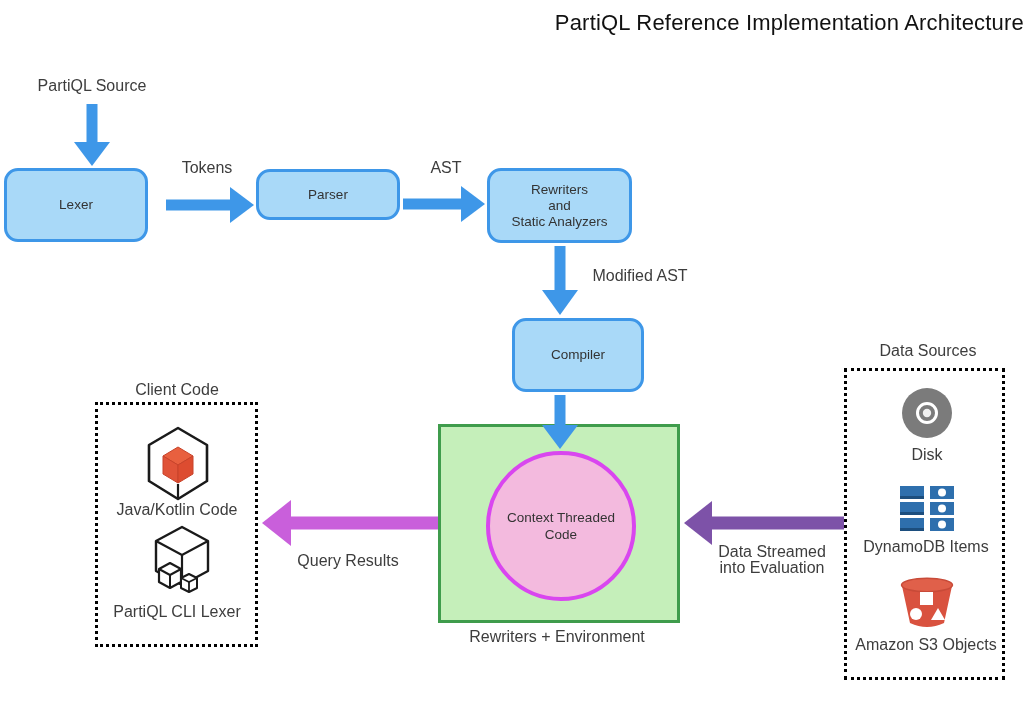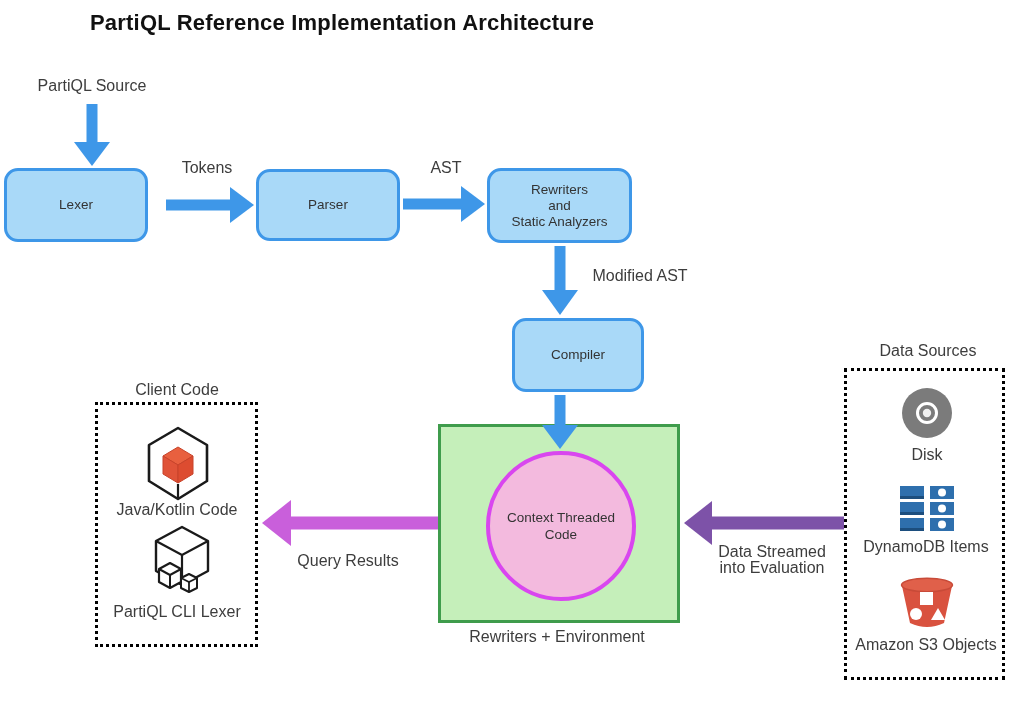--- a/index.html
+++ b/index.html
@@ -1,19 +1,19 @@
 <!DOCTYPE html>
 <html><head>
 <meta charset="utf-8">
 <style>
   html,body{margin:0;padding:0;background:#ffffff;}
   .canvas{position:relative;width:1024px;height:706px;background:#fff;overflow:hidden;
           font-family:"Liberation Sans", sans-serif;}
-  .title{position:absolute;left:90px;right:0;top:10px;margin:0;text-align:left;
-         font-size:22px;font-weight:bold;color:#111;letter-spacing:.2px;}
+  .title{position:absolute;left:90px;right:0;top:10px;margin:0;text-align:right;
+         font-size:22px;font-weight:normal;color:#111;letter-spacing:.2px;}
   .lbl{position:absolute;transform:translate(-50%,-50%);white-space:nowrap;
        font-size:16px;color:#3d3d3d;text-align:center;line-height:16px;}
   .bluebox{position:absolute;box-sizing:border-box;background:#a9d9f8;border:3px solid #3e97e8;
            border-radius:14px;display:flex;align-items:center;justify-content:center;
            text-align:center;font-size:13.5px;color:#333;line-height:16px;z-index:2;}
   .greenbox{position:absolute;box-sizing:border-box;left:438px;top:424px;width:242px;height:199px;
             background:#c5efba;border:3px solid #3f9c4c;z-index:2;}
   .pinkcircle{position:absolute;box-sizing:border-box;left:45px;top:24px;width:150px;height:150px;
               background:#f3bade;border:4px solid #d946ef;border-radius:50%;
               display:flex;align-items:center;justify-content:center;text-align:center;
@@ -30,21 +30,21 @@
   <h1 class="title">PartiQL Reference Implementation Architecture</h1>
 
   <div class="lbl" style="left:92px;top:86px">PartiQL Source</div>
 
   <div class="bluebox" style="left:4px;top:168px;width:144px;height:74px">
     <span>Lexer</span>
   </div>
 
   <div class="lbl" style="left:207px;top:168px">Tokens</div>
 
-  <div class="bluebox" style="left:256px;top:169px;width:144px;height:72px">
+  <div class="bluebox" style="left:256px;top:169px;width:144px;height:51px">
     <span>Parser</span>
   </div>
 
   <div class="lbl" style="left:446px;top:168px">AST</div>
 
   <div class="bluebox" style="left:487px;top:168px;width:145px;height:75px">
     <span>
       <span style="display:block">Rewriters</span>
       <span style="display:block">and</span>
       <span style="display:block">Static Analyzers</span>

